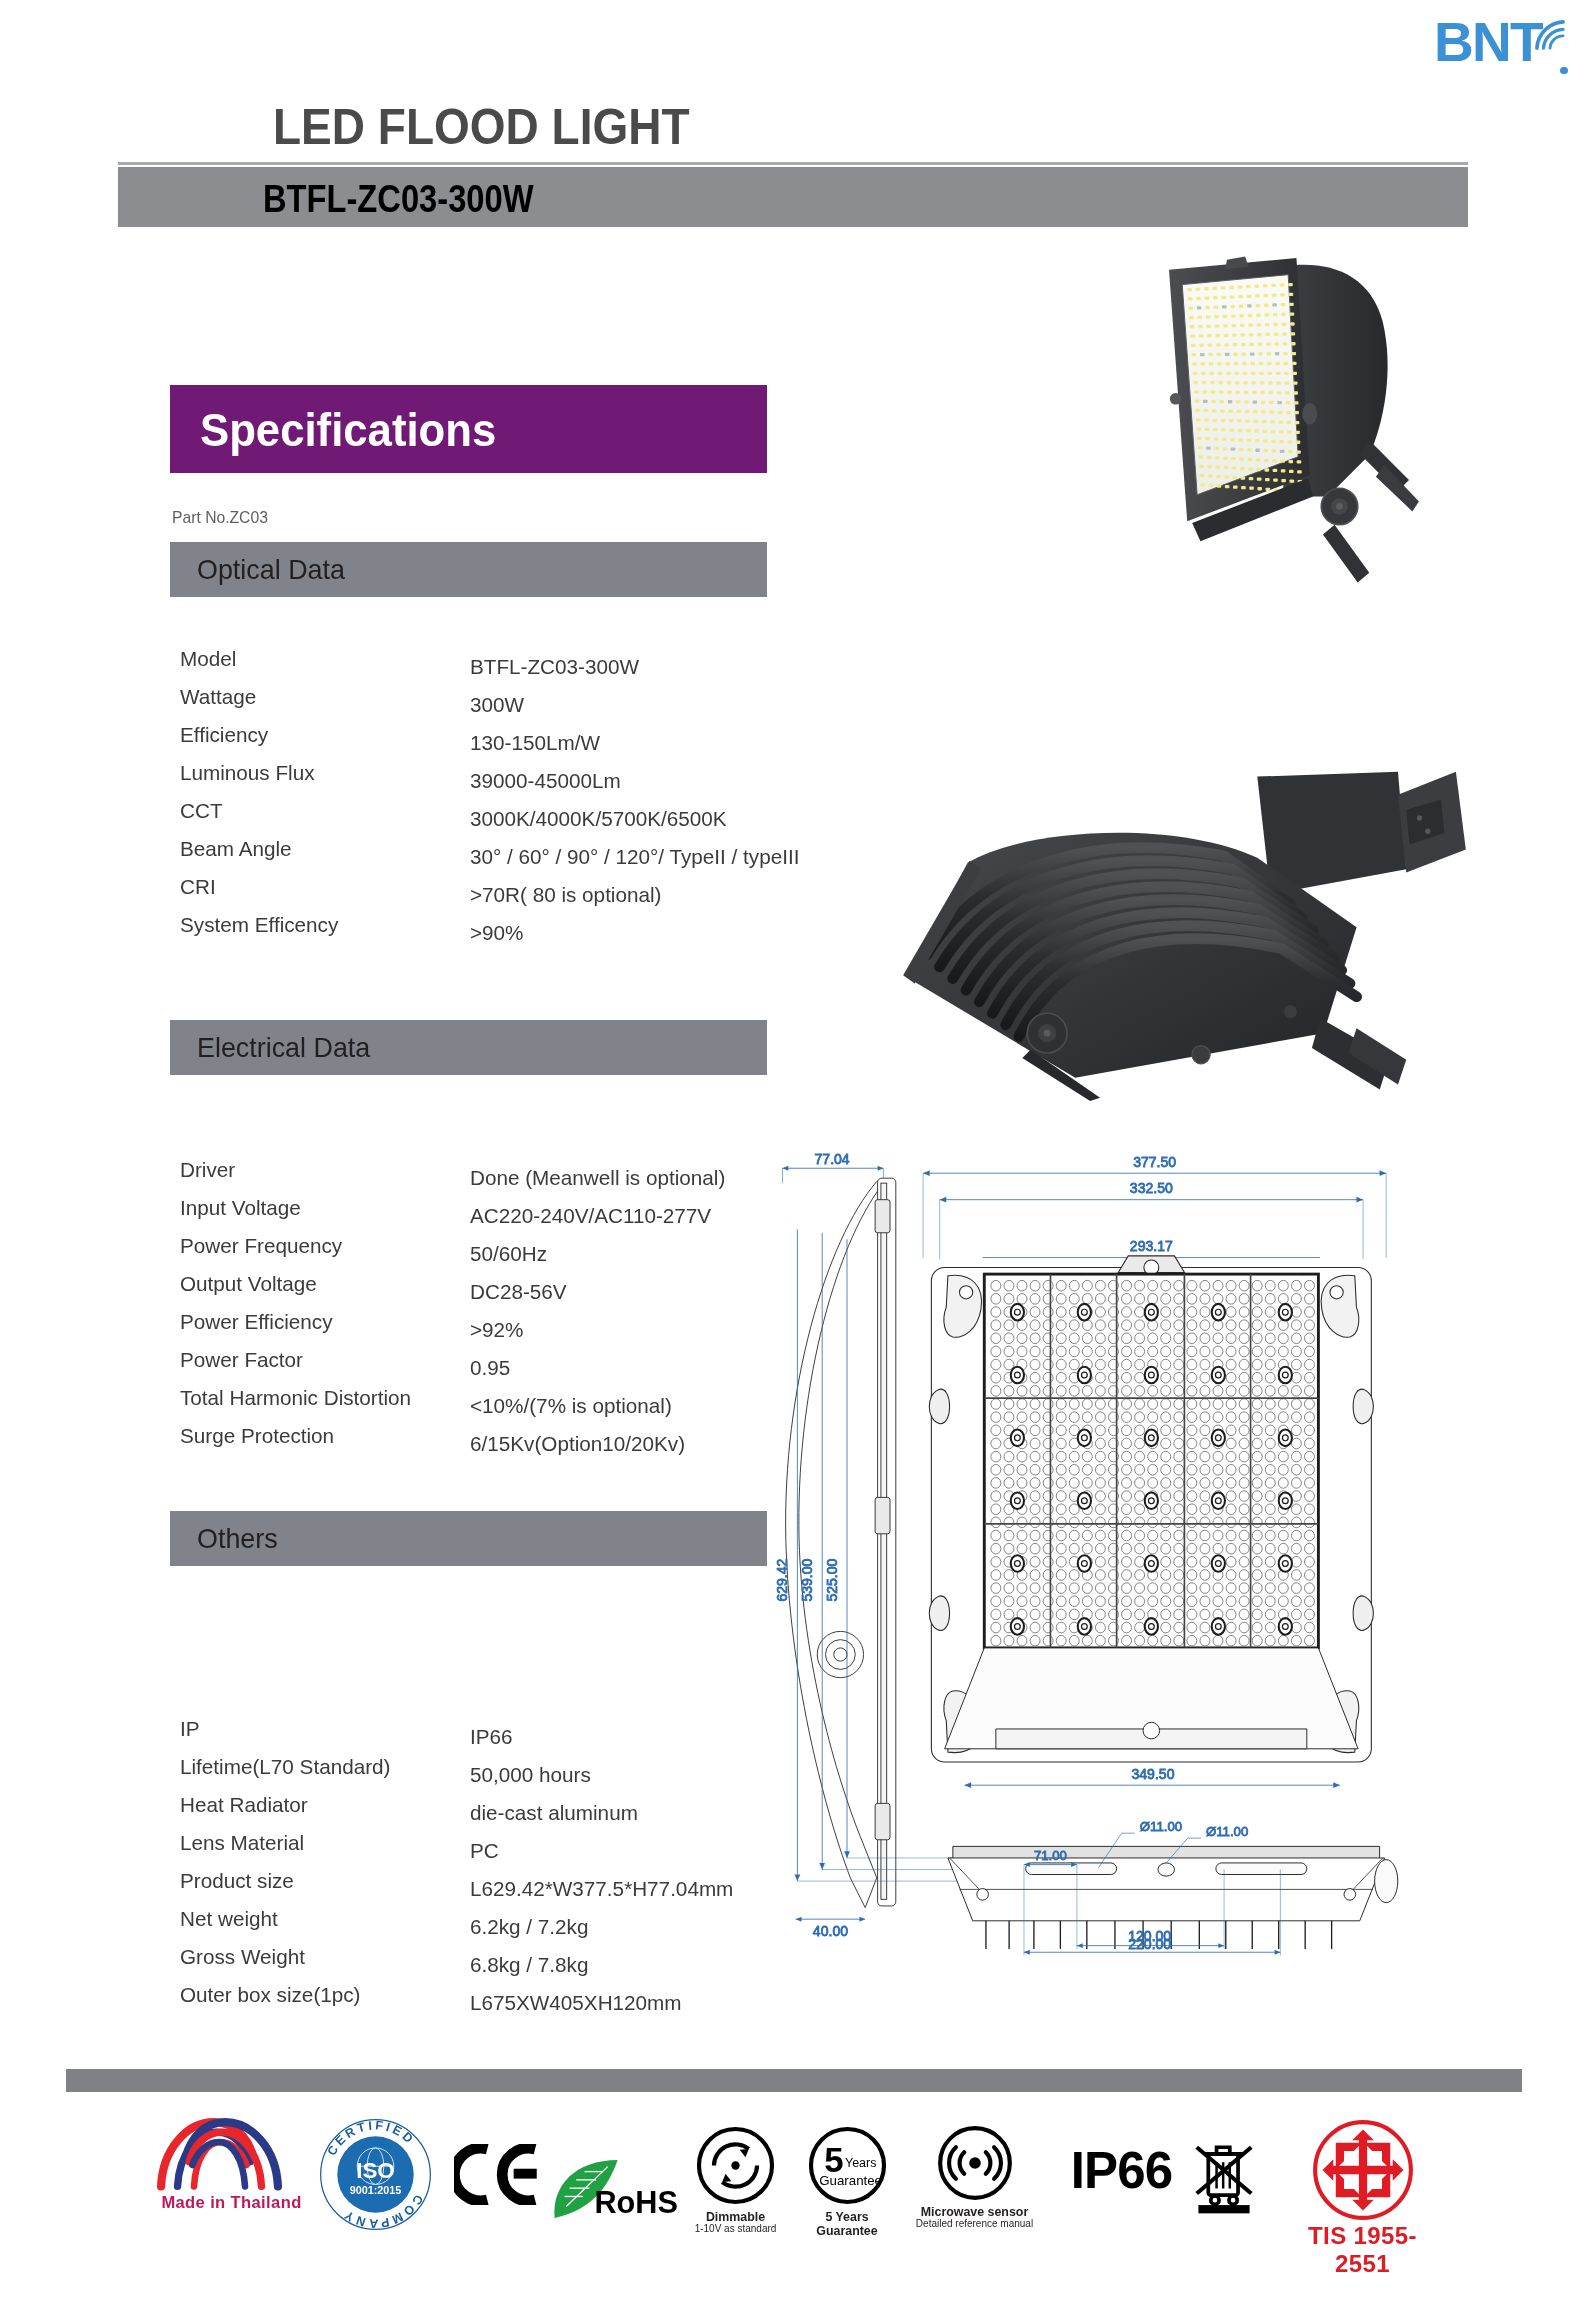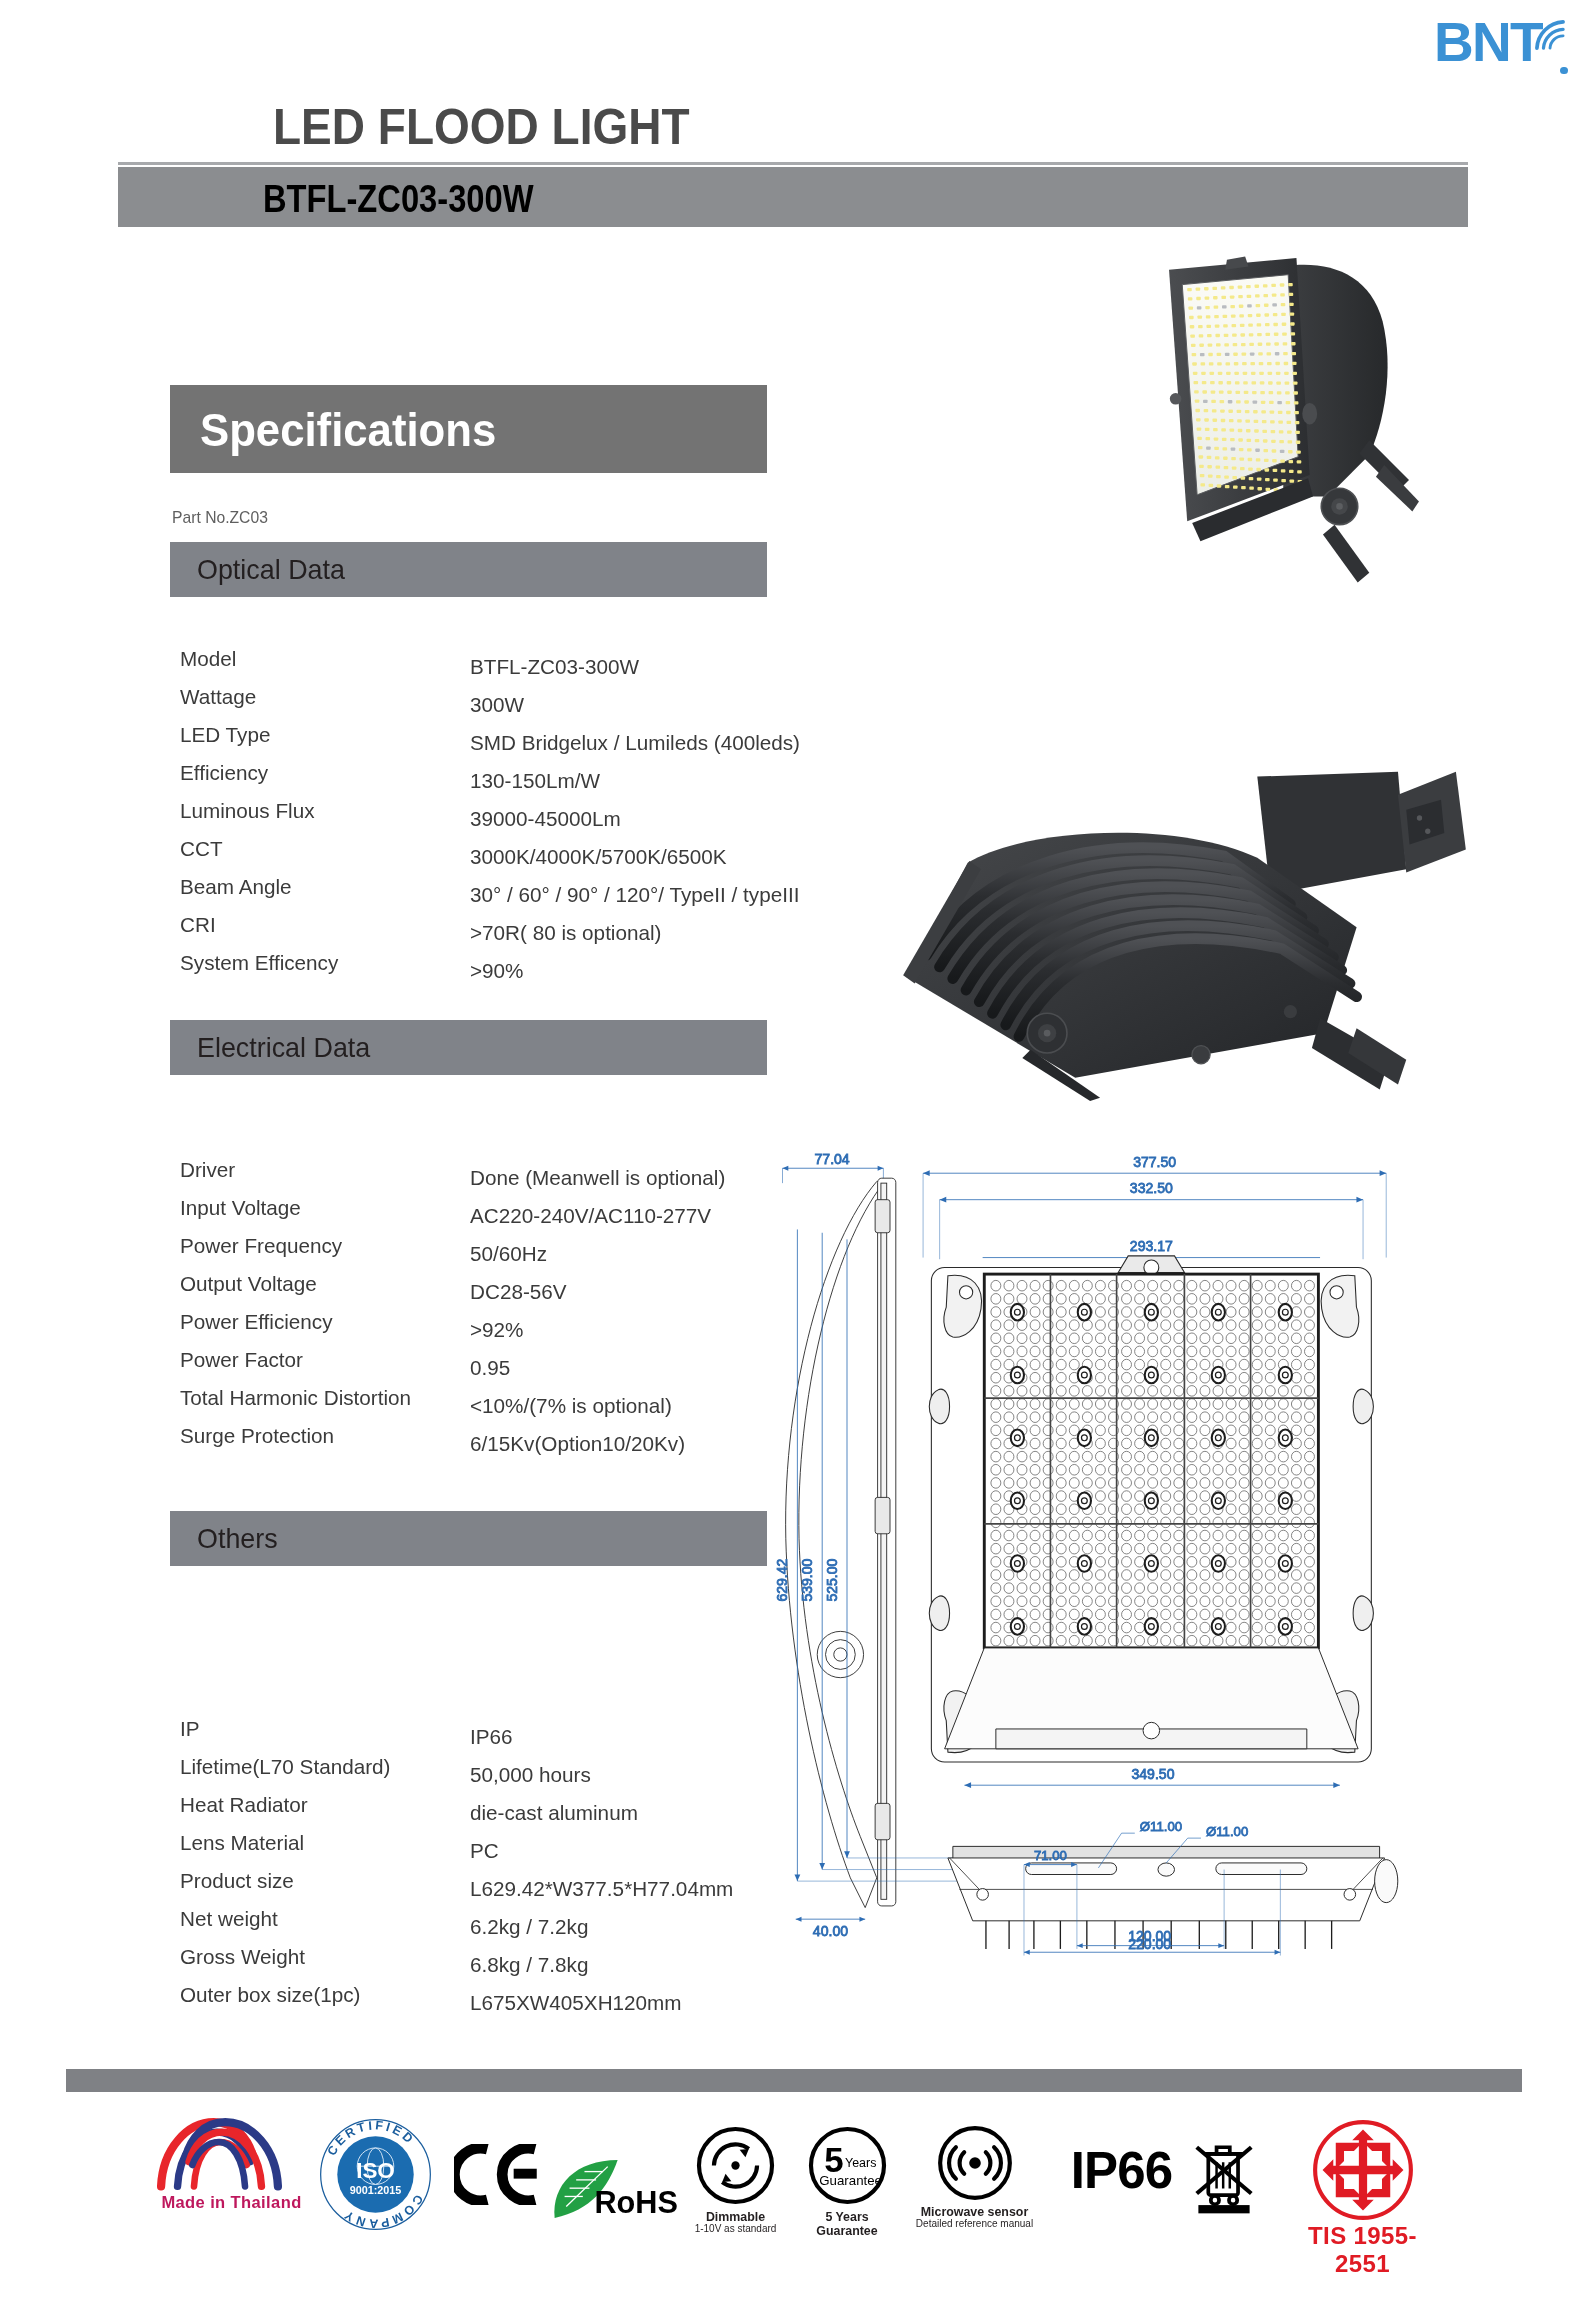--- a/index.html
+++ b/index.html
@@ -35,21 +35,21 @@
   }
   .model-bar-text {
     position: absolute; left: 263px; top: 178px;
     font-size: 38px; font-weight: bold; color: #000;
     transform: scaleX(0.86); transform-origin: left center; white-space: nowrap;
   }
 
   
   .spec-header {
     position: absolute; left: 170px; top: 385px; width: 597px; height: 88px;
-    background: #737373;
+    background: #701a75;
   }
   .spec-header span {
     position: absolute; left: 30px; top: 18px;
     font-size: 46px; font-weight: bold; color: #fff;
     transform: scaleX(0.95); transform-origin: left center;
   }
   .part-no {
     position: absolute; left: 172px; top: 509px;
     font-size: 15.7px; color: #5f5f5f;
   }
@@ -140,24 +140,20 @@
   </div>
 
   <div class="spec-table" id="tbl-optical">
       <div class="spec-row">
         <div class="spec-label">Model</div>
         <div class="spec-value">BTFL-ZC03-300W</div>
       </div>
       <div class="spec-row">
         <div class="spec-label">Wattage</div>
         <div class="spec-value">300W</div>
-      </div>
-      <div class="spec-row">
-        <div class="spec-label">LED Type</div>
-        <div class="spec-value">SMD Bridgelux / Lumileds (400leds)</div>
       </div>
       <div class="spec-row">
         <div class="spec-label">Efficiency</div>
         <div class="spec-value">130-150Lm/W</div>
       </div>
       <div class="spec-row">
         <div class="spec-label">Luminous Flux</div>
         <div class="spec-value">39000-45000Lm</div>
       </div>
       <div class="spec-row">

